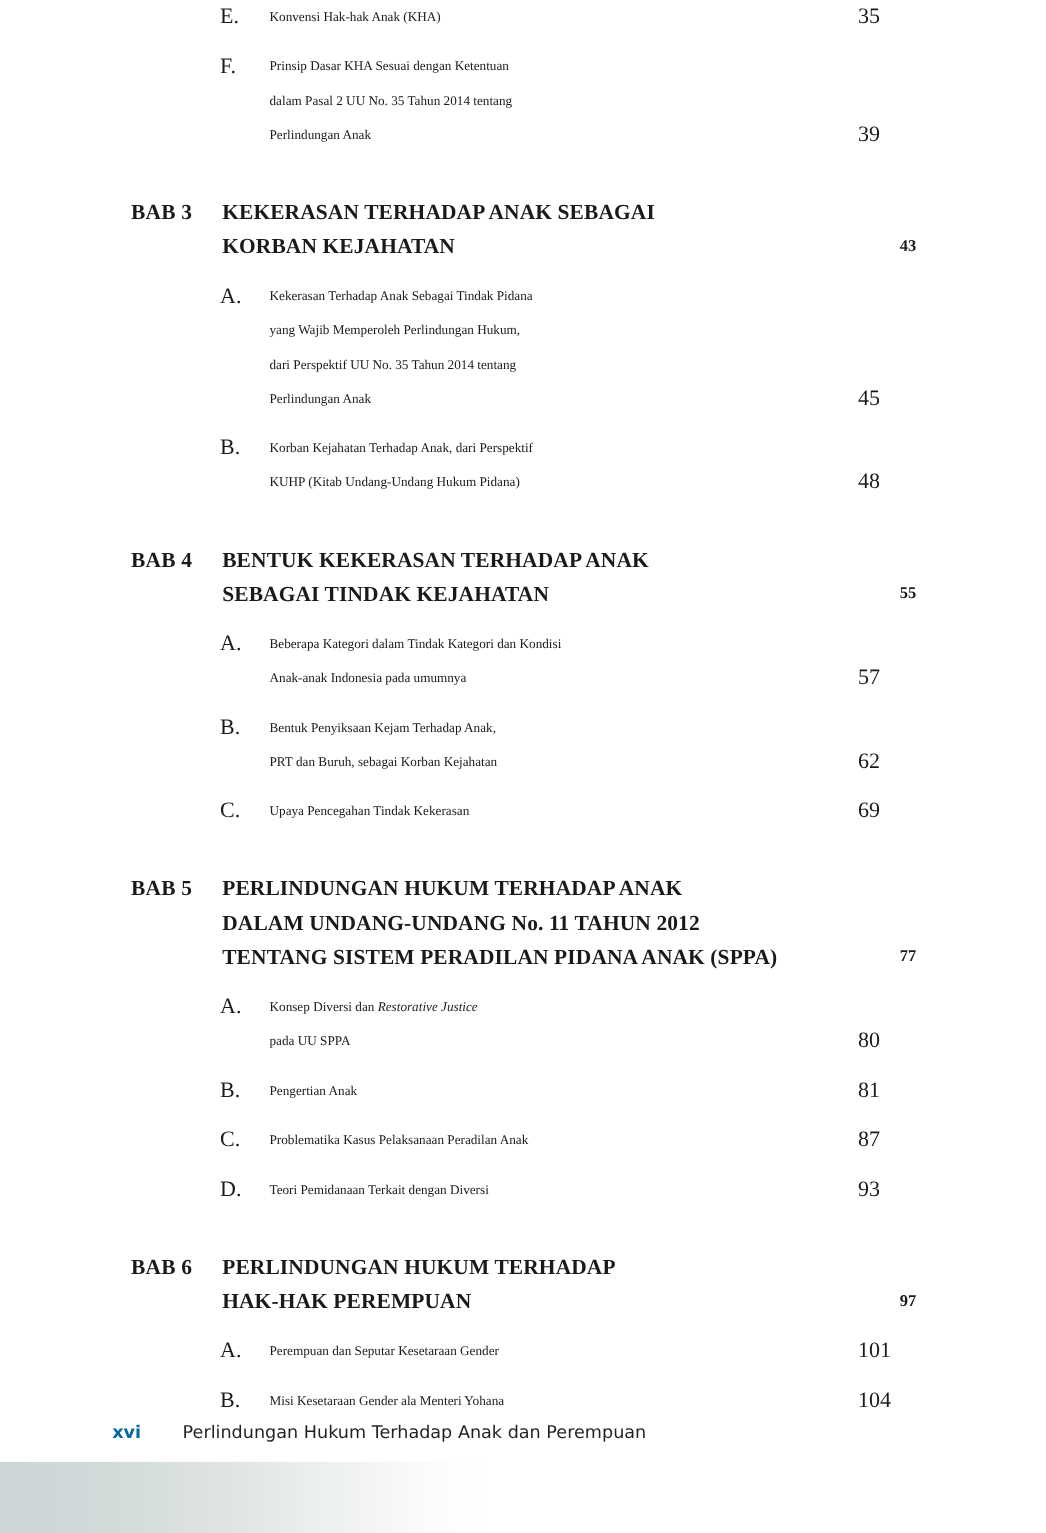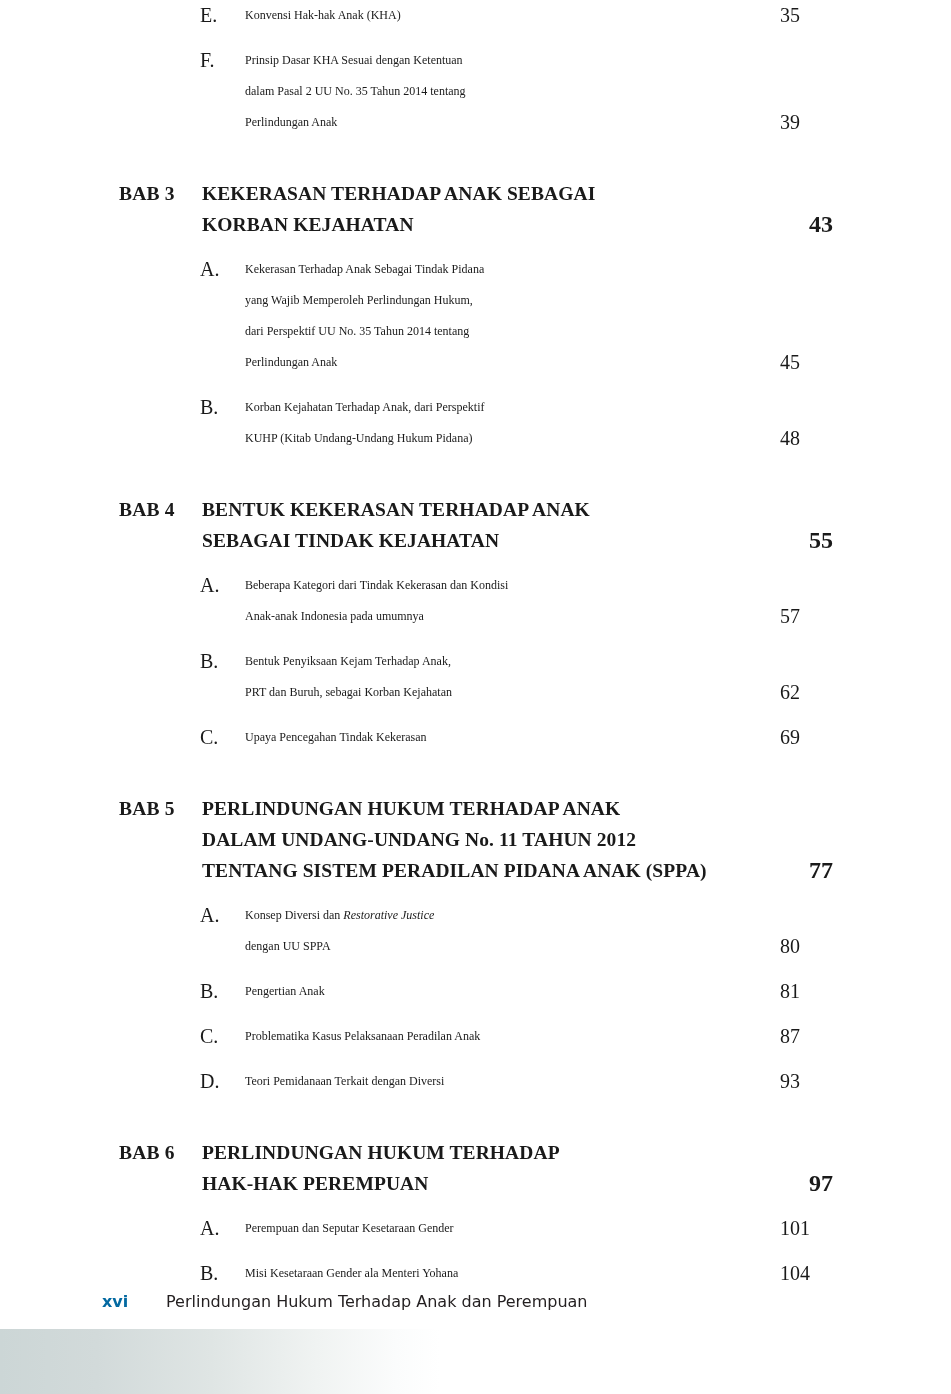--- a/index.html
+++ b/index.html
@@ -50,21 +50,21 @@
     white-space: nowrap;
   }
   .chapter .ttl {
     font-weight: bold;
     font-size: 19.5px;
     line-height: 31px;
     letter-spacing: 0.1px;
   }
   .chapter .pg {
     font-weight: bold;
-    font-size: 24px;
+    font-size: 15px;
     line-height: 31px;
     text-align: right;
   }
 
   
   .entry .lbl {
     font-size: 20px;
     line-height: 31px;
     padding-left: 81px;     
     white-space: nowrap;
@@ -209,21 +209,21 @@
           <td class="pg" style="padding-top: 31px;">55</td>
         </tr>
         <tr class="gap-sm">
           <td></td>
           <td></td>
           <td></td>
         </tr>
         <tr class="entry">
           <td class="lbl">A.</td>
           <td class="ttl">
-            <div>Beberapa Kategori dari Tindak Kekerasan dan Kondisi</div>
+            <div>Beberapa Kategori dalam Tindak Kategori dan Kondisi</div>
             <div>Anak-anak Indonesia pada umumnya</div>
           </td>
           <td class="pg" style="padding-top: 31px;">57</td>
         </tr>
         <tr class="gap-sm">
           <td></td>
           <td></td>
           <td></td>
         </tr>
         <tr class="entry">
@@ -262,21 +262,21 @@
         </tr>
         <tr class="gap-sm">
           <td></td>
           <td></td>
           <td></td>
         </tr>
         <tr class="entry">
           <td class="lbl">A.</td>
           <td class="ttl">
             <div>Konsep Diversi dan <span class="ital">Restorative Justice</span></div>
-            <div>dengan UU SPPA</div>
+            <div>pada UU SPPA</div>
           </td>
           <td class="pg" style="padding-top: 31px;">80</td>
         </tr>
         <tr class="gap-sm">
           <td></td>
           <td></td>
           <td></td>
         </tr>
         <tr class="entry">
           <td class="lbl">B.</td>

